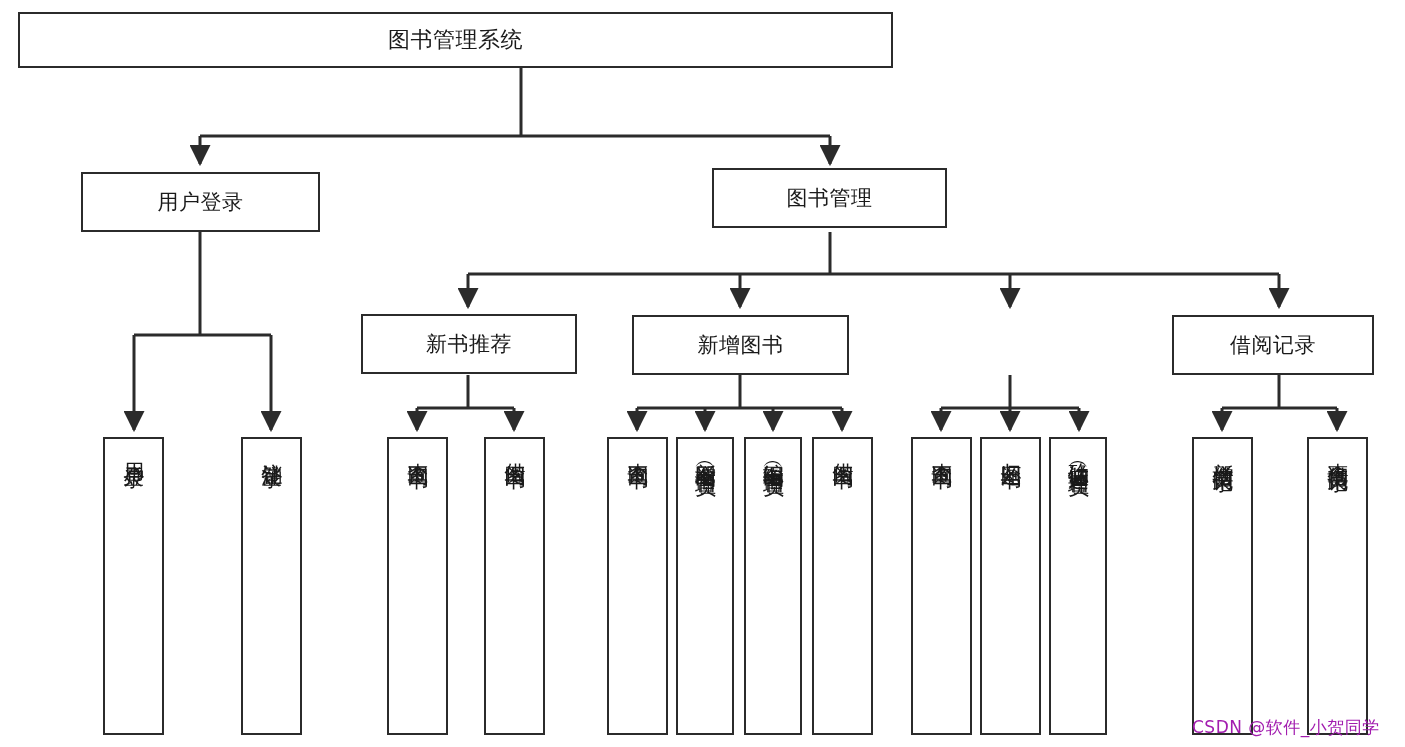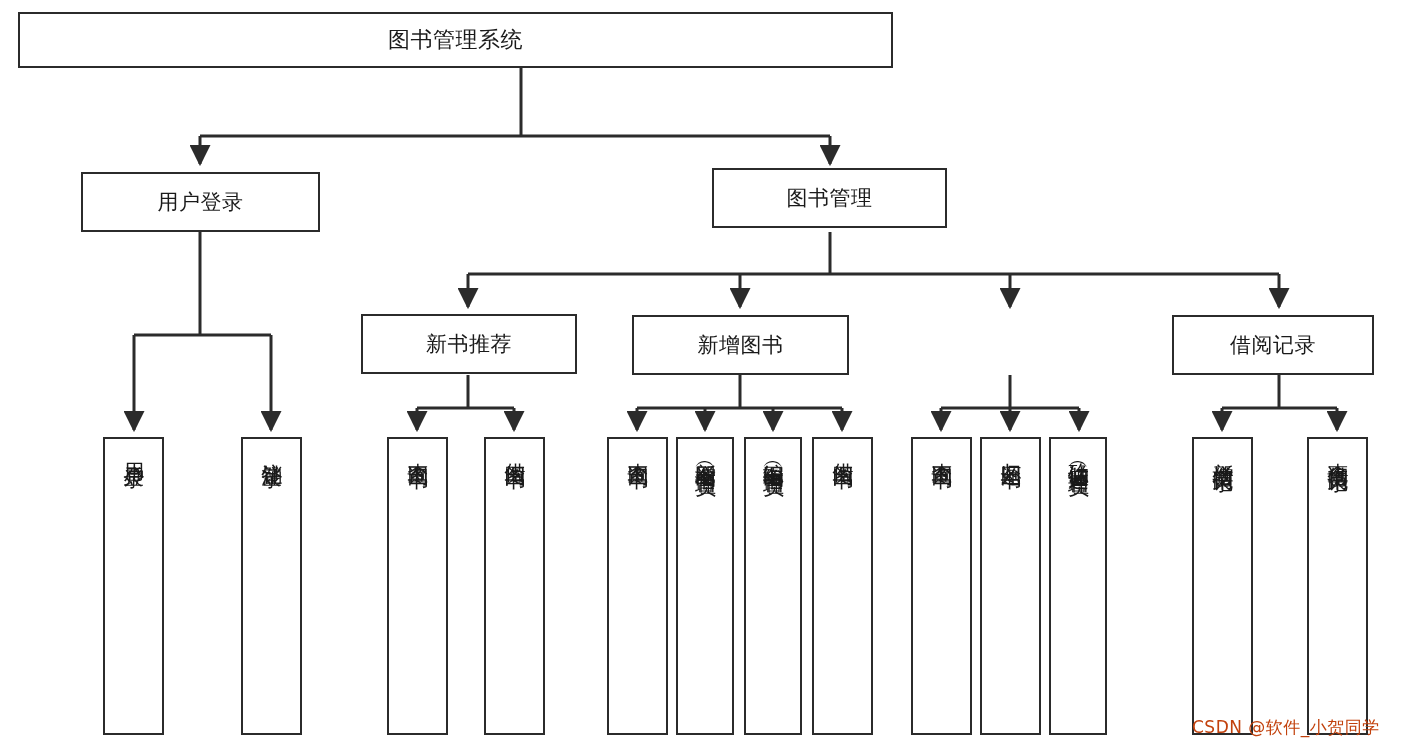--- a/index.html
+++ b/index.html
@@ -57,21 +57,21 @@
     writing-mode: vertical-rl;
     text-orientation: upright;
     font-size: 21px;
     letter-spacing: 2px;
     line-height: 1.0;
     white-space: normal;
   }
   .watermark {
     position: absolute;
     font-size: 17px;
-    color: #c2410c;
+    color: #a21caf;
     white-space: nowrap;
     letter-spacing: 0.5px;
   }
 </style>
 </head>
 <body>
 
 <div id="canvas">
 
   <svg class="wires" viewBox="0 0 1405 747">

